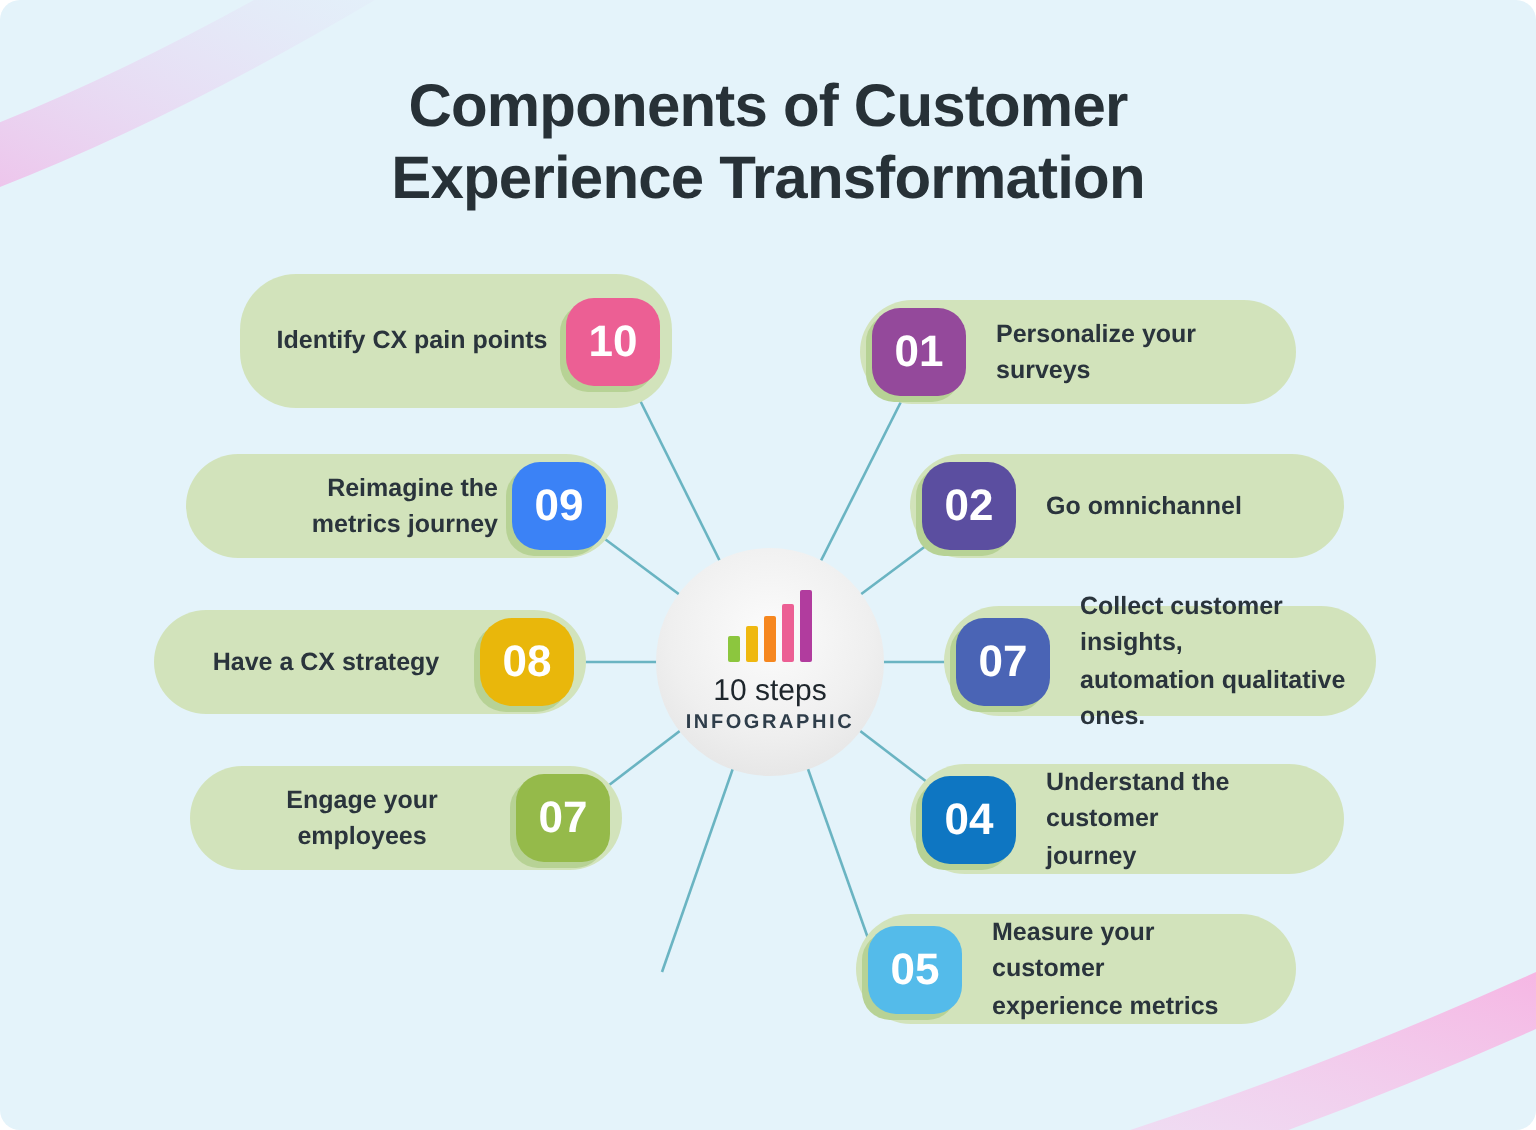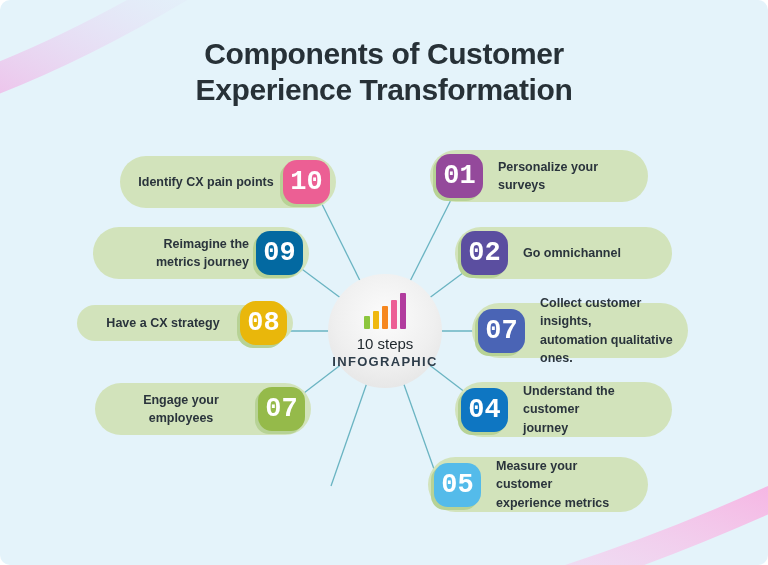--- a/index.html
+++ b/index.html
@@ -23,36 +23,35 @@
   }
   .ta-c{text-align:center;}
   .ta-r{text-align:right;}
   .ta-l{text-align:left;}
   .pill.left .label{padding:0 60px 0 16px;}
   .pill.right .label{padding:0 14px 0 68px;}
   .badge{
     position:absolute;top:50%;transform:translateY(-50%);
     width:47px;height:44px;border-radius:14px;
     display:flex;align-items:center;justify-content:center;
-    color:#ffffff;font-weight:700;font-size:27px;
+    color:#ffffff;font-weight:700;font-size:22px;
     box-shadow:-3px 3px 0 #b7d295;
-    font-family:Liberation Mono, monospace;
   }
   .pill.left .badge{right:6px;}
   .pill.right .badge{left:6px;}
   .center-circle{
     position:absolute;left:328px;top:274px;width:114px;height:114px;border-radius:50%;
     background:radial-gradient(circle at 50% 38%, #fcfcfc 0%, #efefef 55%, #dfdfdf 100%);
     display:flex;flex-direction:column;align-items:center;justify-content:center;
   }
   .bars{display:flex;align-items:flex-end;gap:3px;margin-bottom:6px;}
   .bars span{display:block;width:6px;border-radius:1px;}
   .bar1{height:13px;}.bar2{height:18px;}.bar3{height:23px;}.bar4{height:29px;}.bar5{height:36px;}
   .center-line1{font-size:15px;color:#1e262c;font-weight:400;}
-  .center-line2{font-size:13px;font-weight:700;letter-spacing:1.3px;color:#2e3d4a;margin-top:2px;}
+  .center-line2{font-size:10px;font-weight:700;letter-spacing:1.3px;color:#2e3d4a;margin-top:2px;}
   .connector{stroke:#6ab4c2;stroke-width:1.3;}
 </style>
 </head>
 <body>
 
 <div class="canvas">
 
   <svg class="bg-svg" viewBox="0 0 768 565">
     <defs>
       <linearGradient id="swooshTL" x1="0" y1="1" x2="1" y2="0">
@@ -80,30 +79,30 @@
     <line class="connector" x1="385" y1="331" x2="504" y2="331"></line>
     <line class="connector" x1="385" y1="331" x2="487" y2="409"></line>
     <line class="connector" x1="385" y1="331" x2="440" y2="486"></line>
   </svg>
 
   <div class="title">
     <div>Components of Customer</div>
     <div>Experience Transformation</div>
   </div>
 
-  <div class="pill left" style="left:120px;top:156px;width:216px;height:52px">
+  <div class="pill left" style="left:120px;top:137px;width:216px;height:67px">
     <span class="label ta-c">Identify CX pain points</span>
     <span class="badge" style="background: rgb(236, 95, 148);">10</span>
   </div>
   <div class="pill left" style="left:93px;top:227px;width:216px;height:52px">
     <span class="label ta-r">Reimagine the
 metrics journey</span>
-    <span class="badge" style="background: #0369a1;">09</span>
+    <span class="badge" style="background: #3b82f6;">09</span>
   </div>
-  <div class="pill left" style="left:77px;top:305px;width:216px;height:36px">
+  <div class="pill left" style="left:77px;top:305px;width:216px;height:52px">
     <span class="label ta-c">Have a CX strategy</span>
     <span class="badge" style="background: rgb(233, 183, 11); border-radius: 16px;">08</span>
   </div>
   <div class="pill left" style="left:95px;top:383px;width:216px;height:52px">
     <span class="label ta-c">Engage your employees</span>
     <span class="badge" style="background: rgb(149, 186, 74);">07</span>
   </div>
 
   <div class="pill right" style="left:430px;top:150px;width:218px;height:52px">
     <span class="badge" style="background: rgb(148, 73, 155);">01</span>

